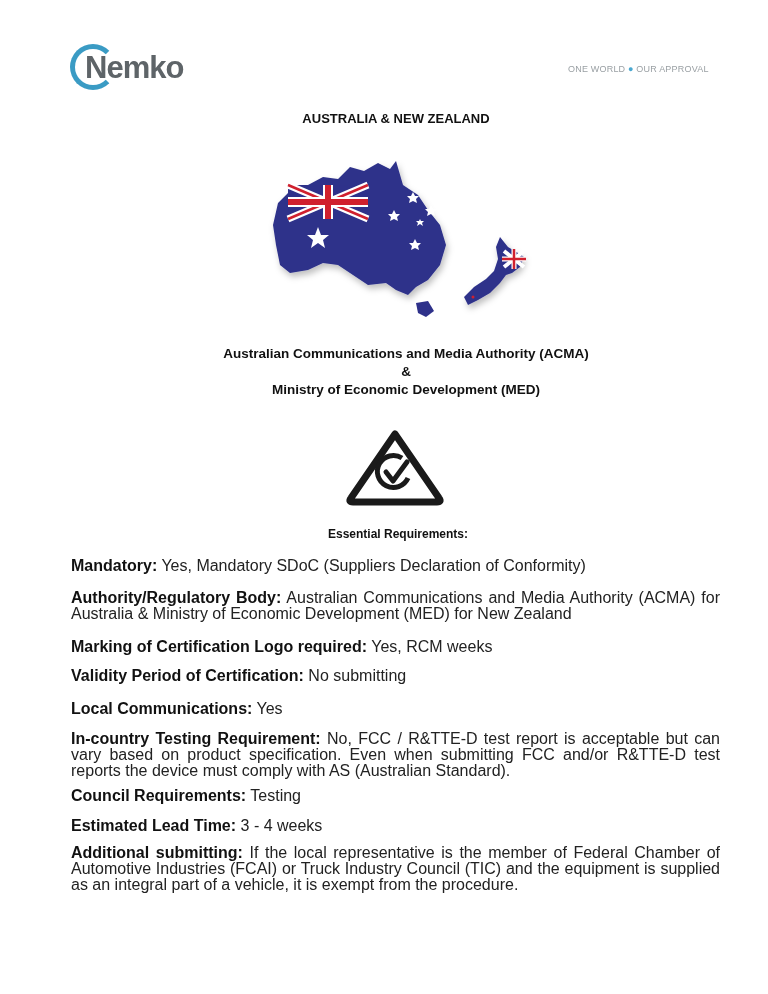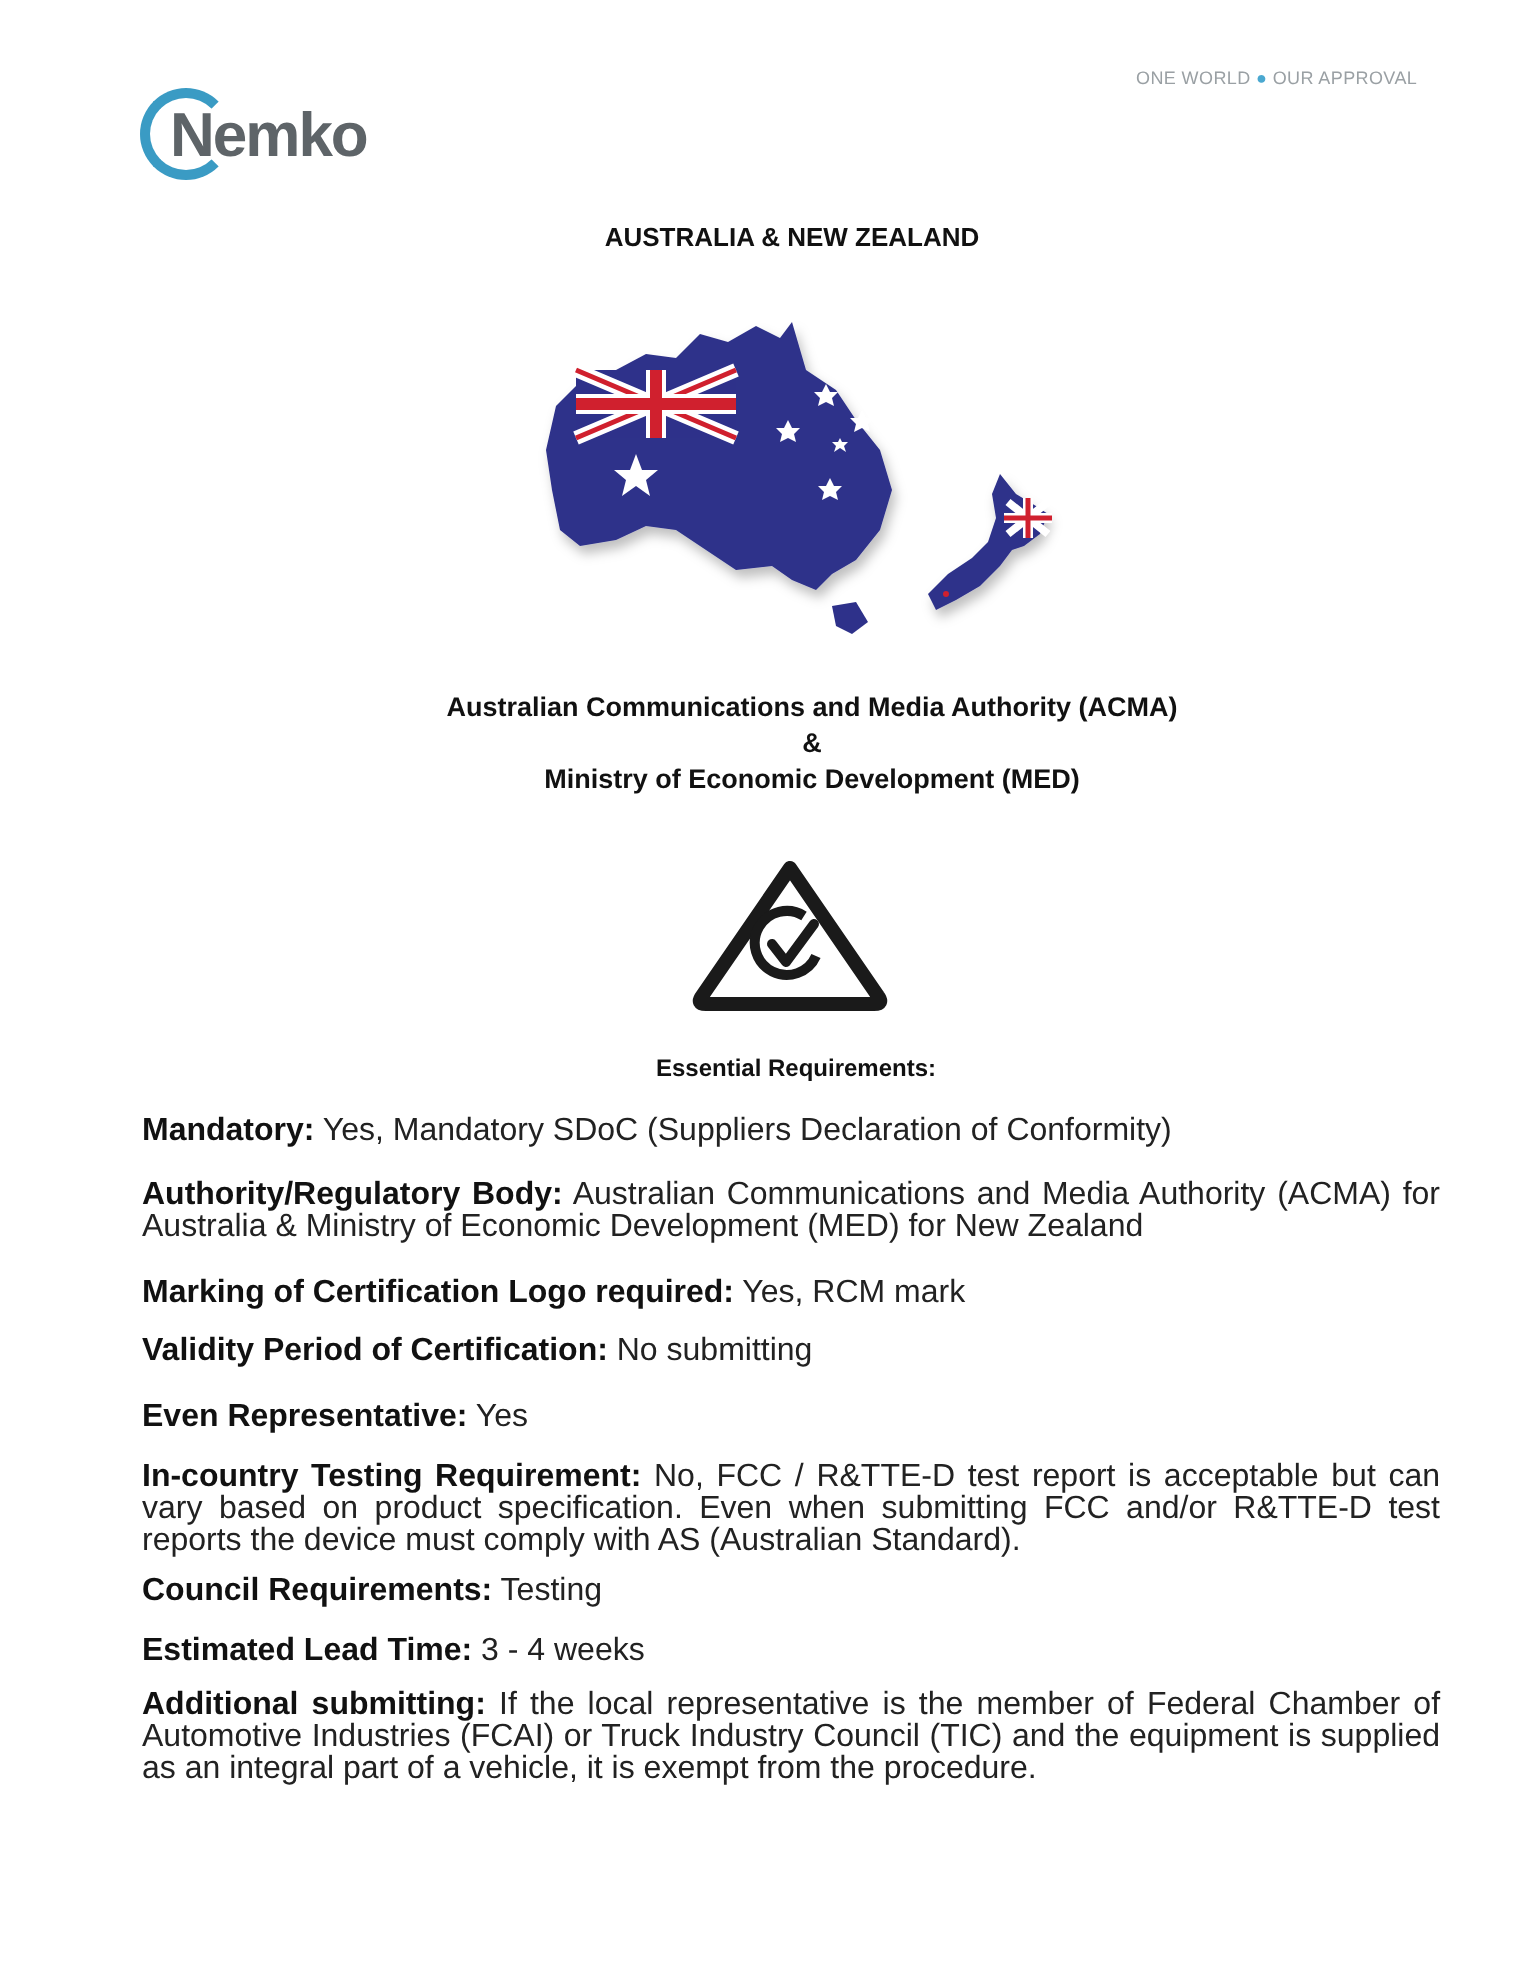--- a/index.html
+++ b/index.html
@@ -5,21 +5,21 @@
   html, body { margin: 0; padding: 0; background: #ffffff; }
   body {
     width: 768px; height: 994px; position: relative; overflow: hidden;
     font-family: "Liberation Sans", sans-serif; color: #111;
   }
   .logo { position: absolute; left: 68px; top: 42px; width: 120px; height: 56px; }
   .logo-ring { position: absolute; left: 2px; top: 2px; width: 46px; height: 46px;
     border: 5px solid #3a9bc4; border-radius: 50%; border-right-color: transparent; box-sizing: border-box; }
   .logo-text { position: absolute; left: 17px; top: 8px; font-size: 31px; font-weight: bold;
     color: #5e6468; letter-spacing: -1px; }
-  .tagline { position: absolute; left: 568px; top: 34px; font-size: 9px; color: #9aa0a4; letter-spacing: 0.2px; }
+  .tagline { position: absolute; left: 568px; top: 64px; font-size: 9px; color: #9aa0a4; letter-spacing: 0.2px; }
   .tagline .dot { color: #4aa8d0; }
   .country-title { position: absolute; left: 0; width: 792px; top: 111px; text-align: center;
     font-size: 13px; font-weight: bold; }
   .map { position: absolute; left: 268px; top: 155px; width: 270px; height: 165px; }
   .authority { position: absolute; left: 0; width: 812px; top: 345px; text-align: center;
     font-size: 13.5px; font-weight: bold; line-height: 18px; }
   .rcm { position: absolute; left: 344px; top: 428px; width: 102px; height: 78px; }
   .ess-title { position: absolute; left: 0; width: 796px; top: 527px; text-align: center; font-size: 12px; font-weight: bold; }
   .req { position: absolute; left: 71px; width: 649px; font-size: 16px; line-height: 16px;
     text-align: justify; color: #222; }
@@ -82,19 +82,19 @@
 <svg class="rcm" viewBox="0 0 102 78">
   <path d="M51,6 L95,70 Q98,74 93,74 L9,74 Q4,74 7,70 Z" fill="none" stroke="#1a1a1a" stroke-width="7" stroke-linejoin="round"></path>
   <path d="M58,30 A16,16 0 1 0 64,50" fill="none" stroke="#1a1a1a" stroke-width="5"></path>
   <path d="M42,44 L49,53 L63,34" fill="none" stroke="#1a1a1a" stroke-width="5" stroke-linecap="round" stroke-linejoin="round"></path>
 </svg>
 
 <div class="ess-title">Essential Requirements:</div>
 
 <div class="req" style="top:558px"><b>Mandatory:</b><span> Yes, Mandatory SDoC (Suppliers Declaration of Conformity)</span></div>
 <div class="req" style="top:590px"><b>Authority/Regulatory Body:</b><span> Australian Communications and Media Authority (ACMA) for Australia &amp; Ministry of Economic Development (MED) for New Zealand</span></div>
-<div class="req" style="top:639px"><b>Marking of Certification Logo required:</b><span> Yes, RCM mark</span></div>
+<div class="req" style="top:639px"><b>Marking of Certification Logo required:</b><span> Yes, RCM weeks</span></div>
 <div class="req" style="top:668px"><b>Validity Period of Certification:</b><span> No submitting</span></div>
-<div class="req" style="top:701px"><b>Even Representative:</b><span> Yes</span></div>
+<div class="req" style="top:701px"><b>Local Communications:</b><span> Yes</span></div>
 <div class="req" style="top:731px"><b>In-country Testing Requirement:</b><span> No, FCC / R&amp;TTE-D test report is acceptable but can vary based on product specification. Even when submitting FCC and/or R&amp;TTE-D test reports the device must comply with AS (Australian Standard).</span></div>
 <div class="req" style="top:788px"><b>Council Requirements:</b><span> Testing</span></div>
 <div class="req" style="top:818px"><b>Estimated Lead Time:</b><span> 3 - 4 weeks</span></div>
 <div class="req" style="top:845px"><b>Additional submitting:</b><span> If the local representative is the member of Federal Chamber of Automotive Industries (FCAI) or Truck Industry Council (TIC) and the equipment is supplied as an integral part of a vehicle, it is exempt from the procedure.</span></div>
 
 </body></html>

